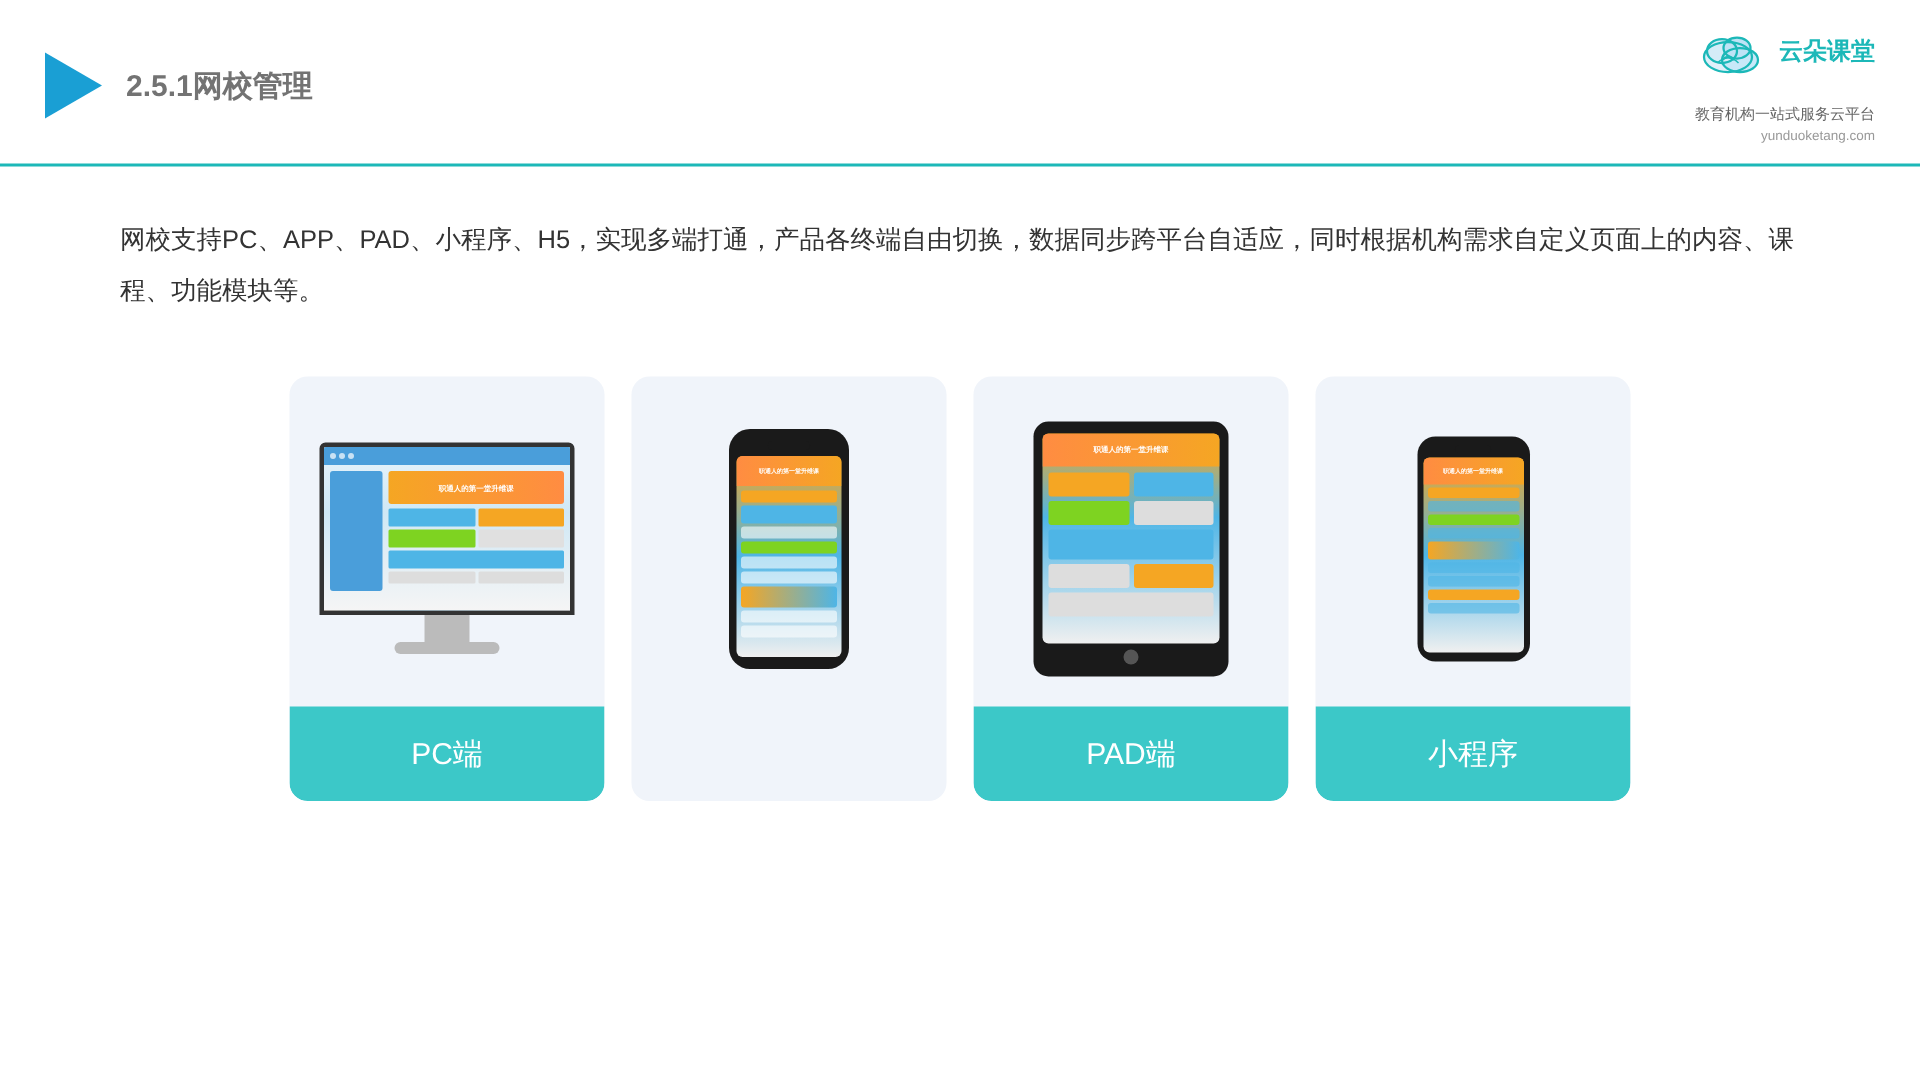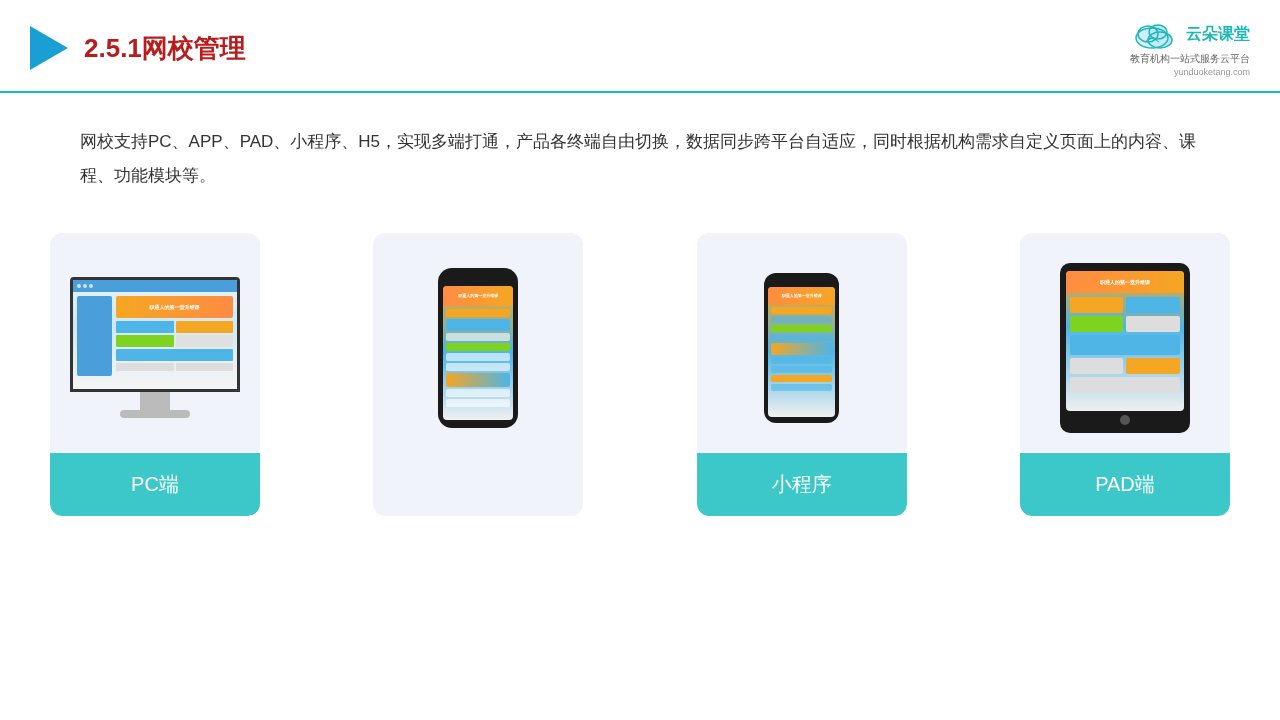--- a/index.html
+++ b/index.html
@@ -25,23 +25,23 @@
       gap: 16px;
     }
     .play-icon {
       width: 0;
       height: 0;
       border-top: 22px solid transparent;
       border-bottom: 22px solid transparent;
       border-left: 38px solid #1a9fd4;
     }
     .page-title {
-      font-size: 26px;
+      font-size: 20px;
       font-weight: bold;
-      color: #b91c1c;
+      color: #737373;
     }
     .logo-area {
       display: flex;
       flex-direction: column;
       align-items: center;
     }
     .logo-cloud {
       display: flex;
       align-items: center;
       gap: 6px;
@@ -52,40 +52,40 @@
     }
     .logo-text {
       font-size: 16px;
       font-weight: bold;
       color: #1cb8b8;
     }
     .logo-sub {
       font-size: 10px;
       color: #666;
       text-align: right;
-      margin-top: 2px;
+      margin-top: 20px;
       line-height: 1.4;
     }
     .logo-url {
       font-size: 9px;
       color: #999;
     }
 
     
     .description {
       padding: 32px 80px 20px 80px;
       font-size: 17px;
       color: #333;
       line-height: 2;
     }
 
     
     .cards-container {
       display: flex;
-      justify-content: space-between;
+      justify-content: center;
       gap: 18px;
       padding: 20px 50px 20px 50px;
     }
 
     .card {
       background: #f0f4fa;
       border-radius: 12px;
       width: 210px;
       display: flex;
       flex-direction: column;
@@ -405,20 +405,44 @@
             <div class="ps-row"></div>
             <div class="ps-row"></div>
           </div>
         </div>
       </div>
     </div>
   </div>
 
   <div class="card">
     <div class="card-image-area">
+      <div class="tablet">
+        <div class="tablet-screen">
+          <div class="tablet-screen-header">
+            <span style="font-size:5px; color:#fff; font-weight:bold;">职通人的第一堂升维课</span>
+          </div>
+          <div class="tablet-content">
+            <div class="tc-block tc-orange"></div>
+            <div class="tc-block tc-blue"></div>
+            <div class="tc-block tc-green"></div>
+            <div class="tc-block tc-gray"></div>
+            <div class="tc-block tc-blue" style="grid-column:span 2; height:20px;"></div>
+            <div class="tc-block tc-gray"></div>
+            <div class="tc-block tc-orange"></div>
+            <div class="tc-block" style="background:#ddd; grid-column:span 2;"></div>
+          </div>
+        </div>
+        <div class="tablet-home"></div>
+      </div>
+    </div>
+    <div class="card-label">PAD端</div>
+  </div>
+
+  <div class="card">
+    <div class="card-image-area">
       <div class="mini-phone">
         <div class="mini-phone-notch"></div>
         <div class="mini-phone-screen">
           <div class="mps-header">
             <span style="font-size:4px; color:#fff; font-weight:bold;">职通人的第一堂升维课</span>
           </div>
           <div class="mps-content">
             <div class="mps-row mps-orange"></div>
             <div class="mps-row"></div>
             <div class="mps-row" style="background:#7ed321;"></div>
@@ -428,38 +452,14 @@
             <div class="mps-row"></div>
             <div class="mps-row mps-orange"></div>
             <div class="mps-row"></div>
           </div>
         </div>
       </div>
     </div>
     <div class="card-label">小程序</div>
   </div>
 
-  <div class="card">
-    <div class="card-image-area">
-      <div class="tablet">
-        <div class="tablet-screen">
-          <div class="tablet-screen-header">
-            <span style="font-size:5px; color:#fff; font-weight:bold;">职通人的第一堂升维课</span>
-          </div>
-          <div class="tablet-content">
-            <div class="tc-block tc-orange"></div>
-            <div class="tc-block tc-blue"></div>
-            <div class="tc-block tc-green"></div>
-            <div class="tc-block tc-gray"></div>
-            <div class="tc-block tc-blue" style="grid-column:span 2; height:20px;"></div>
-            <div class="tc-block tc-gray"></div>
-            <div class="tc-block tc-orange"></div>
-            <div class="tc-block" style="background:#ddd; grid-column:span 2;"></div>
-          </div>
-        </div>
-        <div class="tablet-home"></div>
-      </div>
-    </div>
-    <div class="card-label">PAD端</div>
-  </div>
-
 
 </div>
 
 </body></html>

